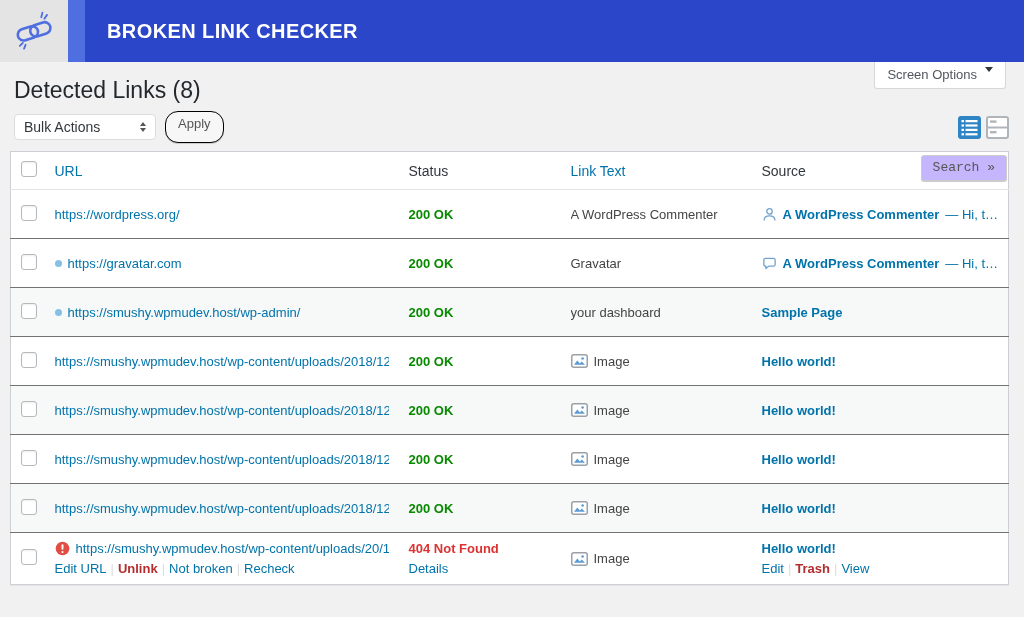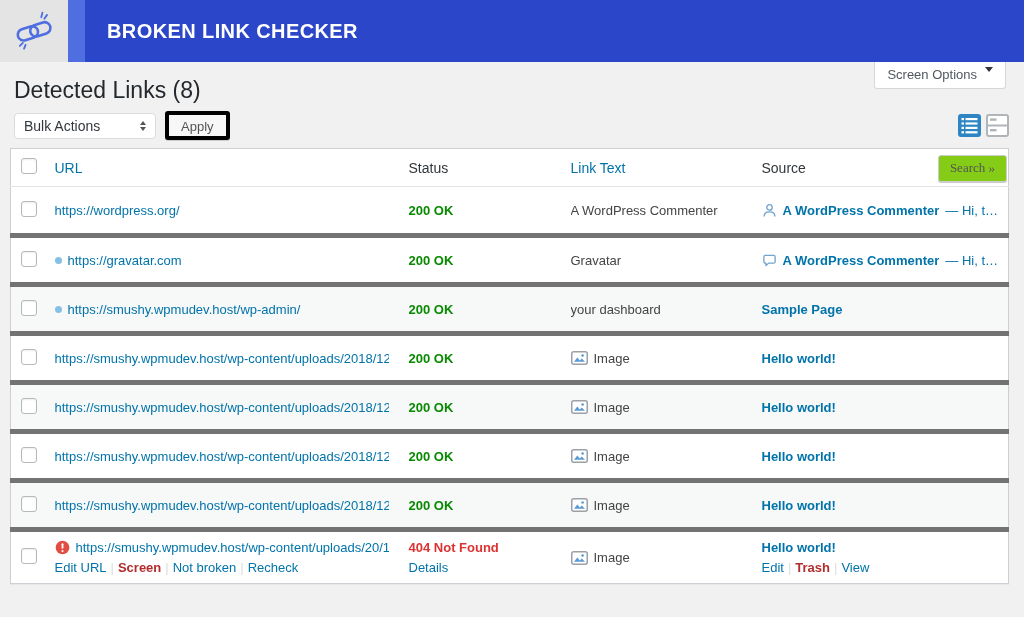--- a/index.html
+++ b/index.html
@@ -24,23 +24,23 @@
   .screen-options {
     position:absolute; top:62px; right:18px;
     display:inline-flex; align-items:flex-start; gap:8px;
     background:#fff; border:1px solid #d7d7d7; border-top:none;
     border-radius:0 0 3px 3px; padding:5px 12px 6px;
     font-size:13px; color:#50575e; font-family:inherit; cursor:pointer;
   }
   .caret { width:0; height:0; border-left:4px solid transparent; border-right:4px solid transparent; border-top:5px solid #32373c; display:inline-block; }
   .search-btn {
     position:absolute; top:93px; right:17px;
-    background:#84cc16; border:1px solid #ccc; border-radius:3px;
+    background:#c4b5fd; border:1px solid #ccc; border-radius:3px;
     box-shadow:0 1px 0 #ccc; padding:4px 11px 5px;
-    font-size:13px; color:#555; font-family:Liberation Serif, serif; cursor:pointer;
+    font-size:13px; color:#555; font-family:Liberation Mono, monospace; cursor:pointer;
   }
 
   
   .wrap { padding:14px 15px 0 10px; position:relative; }
   h1.page-title { margin:0 0 7px 4px; font-size:23px; font-weight:400; color:#23282d; line-height:28px; }
 
   ul.filters { list-style:none; margin:0 0 11px 4px; padding:0; font-size:13px; }
   ul.filters li { display:inline; }
   ul.filters a { color:#0073aa; text-decoration:none; cursor:pointer; }
   ul.filters a.current { color:#000; font-weight:bold; }
@@ -55,40 +55,40 @@
     display:inline-flex; align-items:center; justify-content:space-between;
     width:142px; padding:4px 9px; background:#fff;
     border:1px solid #dcdcde; border-radius:4px;
     font-size:14px; color:#32373c; cursor:pointer;
   }
   .spin { display:inline-flex; flex-direction:column; gap:2px; }
   .spin i { width:0; height:0; border-left:3.5px solid transparent; border-right:3.5px solid transparent; display:block; }
   .spin .up { border-bottom:4px solid #555; }
   .spin .down { border-top:4px solid #555; }
   .button {
-    background:#f7f7f7; border:4px solid #000000; border-radius:3px;
-    box-shadow:0 1px 0 #ccc; padding:4px 12px 2px;
+    background:#f7f7f7; border:1px solid #000000; border-radius:13px;
+    box-shadow:0 1px 0 #ccc; padding:4px 12px 11px;
     font-size:13px; color:#555; font-family:inherit; cursor:pointer;
   }
   .view-toggles { display:flex; gap:5px; align-items:center; }
   .view-toggles .vt { cursor:pointer; line-height:0; }
 
   
   table.links {
     width:100%; border-collapse:collapse; background:#fff;
     border:1px solid #ccd0d4; box-shadow:0 1px 1px rgba(0,0,0,.04);
     font-size:13px; table-layout:fixed;
   }
   table.links th {
     text-align:left; font-weight:400; font-size:14px; color:#32373c;
     padding:9px 10px; border-bottom:1px solid #e1e4e7;
   }
   table.links th a { color:#0073aa; text-decoration:none; cursor:pointer; }
   table.links td { padding:8px 10px; vertical-align:middle; }
-  tbody tr { height:49px; border-top:5px solid #737373; }
+  tbody tr { height:49px; border-top:1px solid #737373; }
   tbody tr:first-child { border-top:none; }
   tbody tr.alt { background:#f7f8f8;padding-left:27px; }
 
   td.cb, th.cb { padding:8px 0 8px 12px; }
   input[type=checkbox] {
     appearance:none; -webkit-appearance:none;
     width:16px; height:16px; border:1px solid #b4b9be; border-radius:3px;
     background:#fff; margin:0; box-shadow:inset 0 1px 2px rgba(0,0,0,.07); cursor:pointer;
   }
 
@@ -387,21 +387,21 @@
             <div class="cell-line">
               <span class="icon">
                 <svg width="15" height="15" viewBox="0 0 16 16">
                   <circle cx="8" cy="8" r="7.3" fill="#e14d43"></circle>
                   <rect x="7" y="3.5" width="2" height="5.8" rx="1" fill="#fff"></rect>
                   <circle cx="8" cy="11.8" r="1.15" fill="#fff"></circle>
                 </svg>
               </span>
               <a class="url-link">https://smushy.wpmudev.host/wp-content/uploads/20/12/butt…</a>
             </div>
-            <div class="actions"><a>Edit URL</a><span class="sep"></span><a class="danger">Screen</a><span class="sep"></span><a>Not broken</a><span class="sep"></span><a>Recheck</a></div>
+            <div class="actions"><a>Edit URL</a><span class="sep"></span><a class="danger">Unlink</a><span class="sep"></span><a>Not broken</a><span class="sep"></span><a>Recheck</a></div>
           </td>
           <td><strong class="st-broken">404 Not Found</strong><br><a class="details-link">Details</a></td>
           <td>
             <div class="cell-line">
               <span class="icon">
                 <svg width="17" height="14" viewBox="0 0 17 14">
                   <rect x="0.75" y="0.75" width="15.5" height="12.5" rx="2" fill="#fff" stroke="#9ca1a7" stroke-width="1.5"></rect>
                   <path d="M3 10.8l3.3-4.2 2.6 3 1.9-2.1 3.2 3.3z" fill="#5b9bd5"></path>
                   <circle cx="11.6" cy="4.5" r="1.3" fill="#5b9bd5"></circle>
                 </svg>

